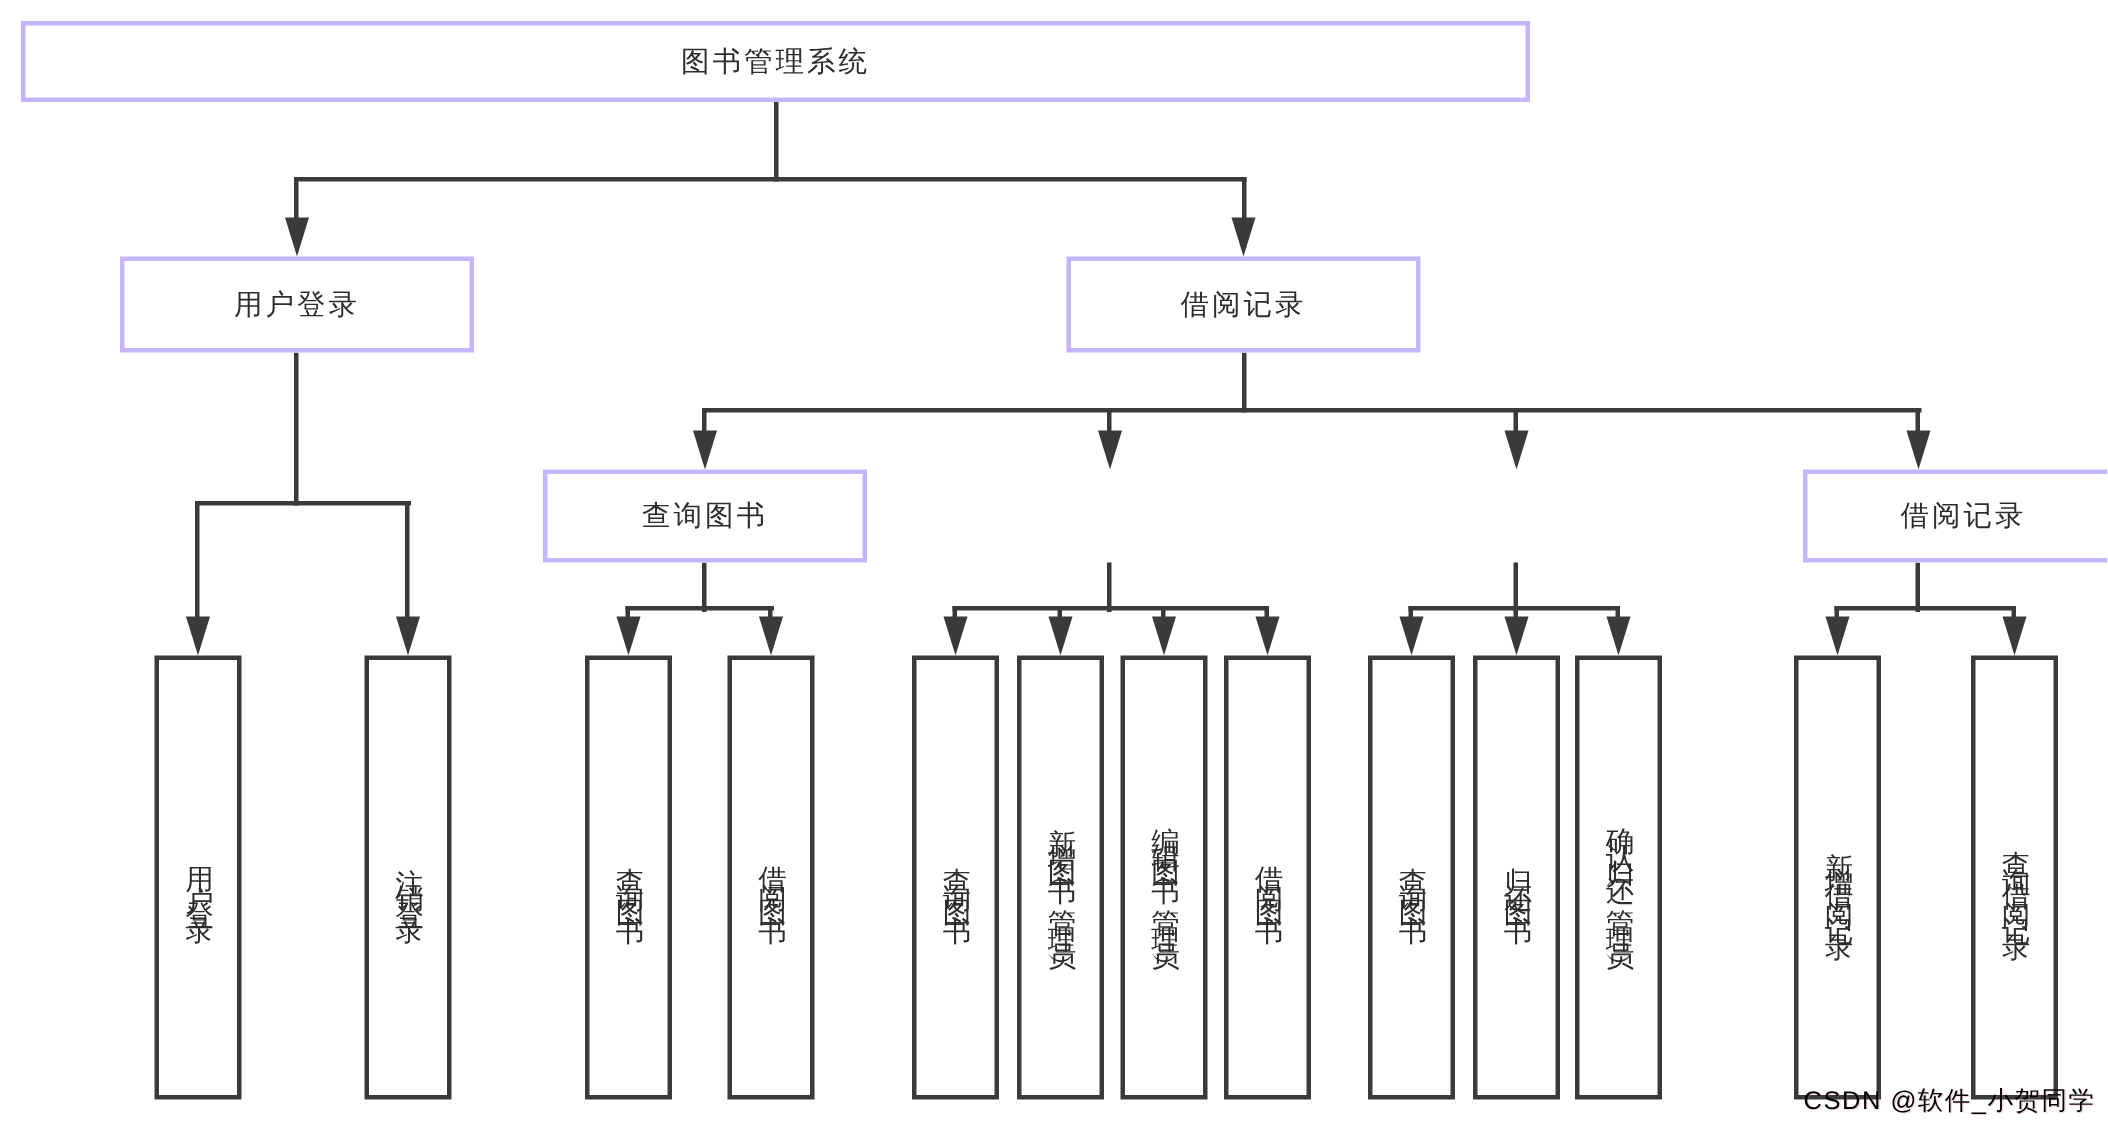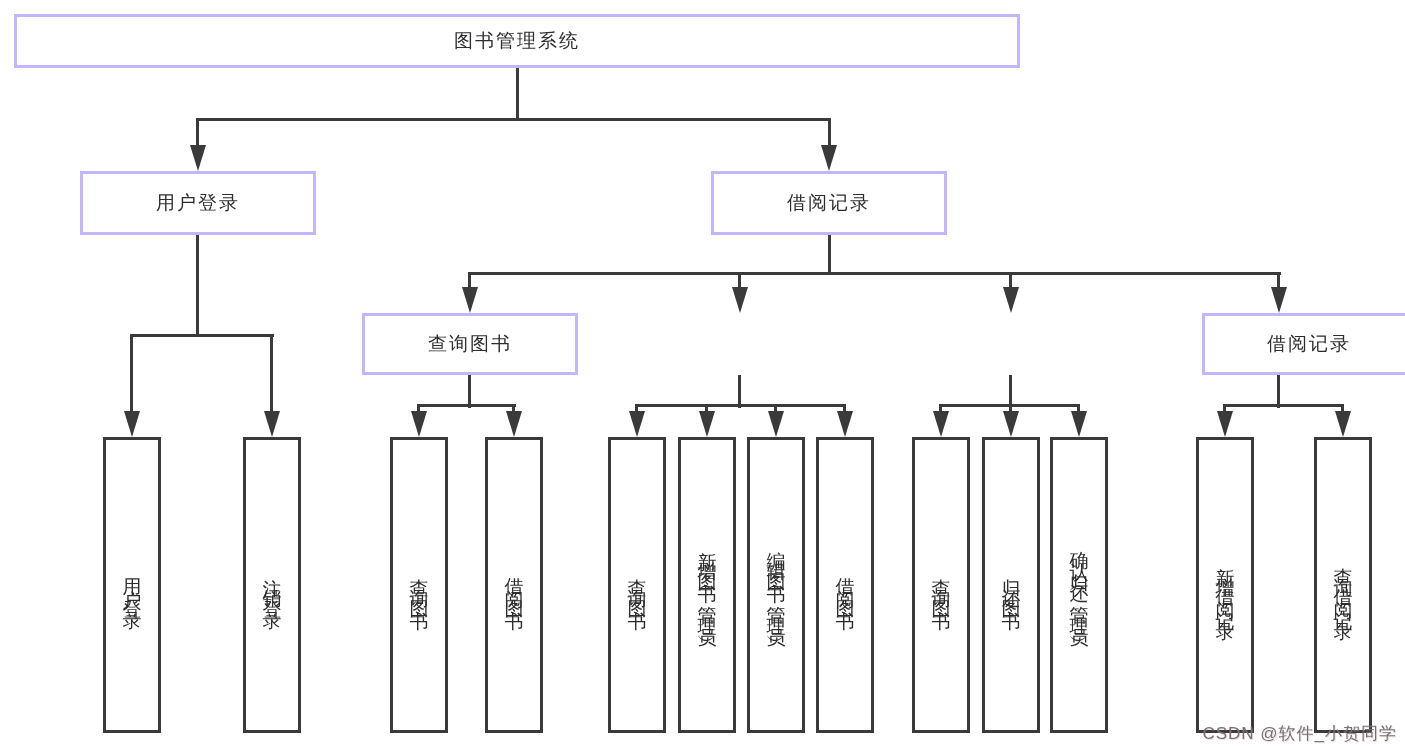--- a/index.html
+++ b/index.html
@@ -63,21 +63,21 @@
     border-right: 8px solid transparent;
     border-top: 26px solid #3a3a3a;
     z-index: 1;
   }
   .watermark {
     position: absolute;
     right: 8px;
     bottom: 2px;
     font-size: 17px;
     letter-spacing: 1px;
-    color: #737373;
+    color: #000000;
     text-shadow: 1px 1px 0 rgba(214, 110, 110, 0.25);
     z-index: 5;
     white-space: nowrap;
   }
 </style>
 </head>
 <body>
 
 <div class="canvas">
 

